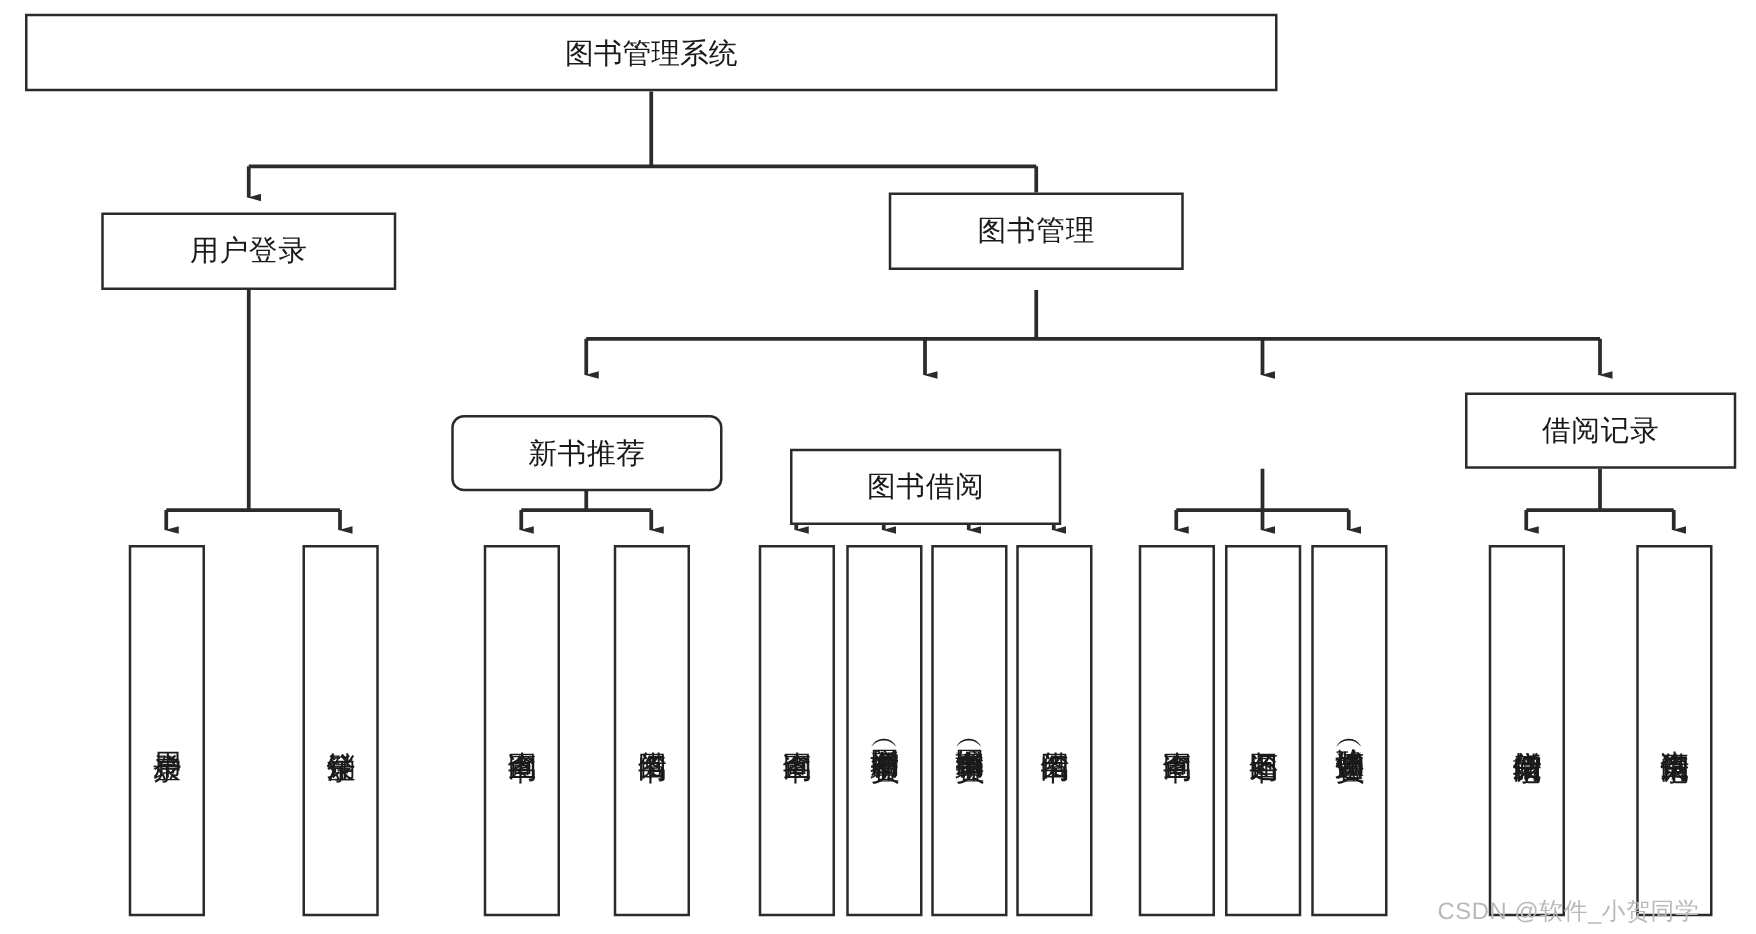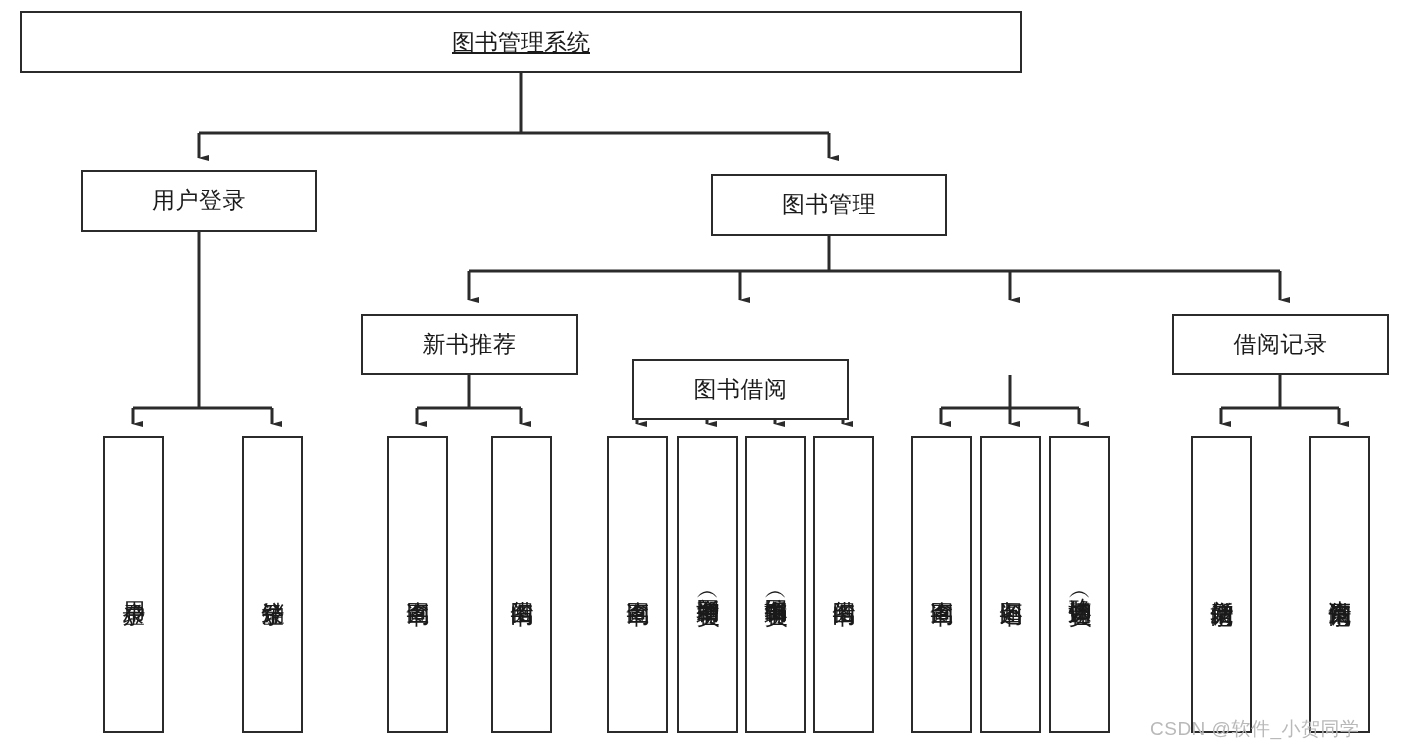--- a/index.html
+++ b/index.html
@@ -35,21 +35,20 @@
     justify-content: center;
     color: #1a1a1a;
   }
   .node-h {
     font-size: 23px;
     letter-spacing: 0.5px;
     line-height: 1.1;
   }
   .node-root {
     font-size: 23px;
-    text-decoration: underline;
   }
   .node-v {
     align-items: center;
     justify-content: center;
   }
   .vtext {
     writing-mode: vertical-rl;
     text-orientation: upright;
     font-size: 23px;
     line-height: 1.12;
@@ -120,25 +119,25 @@
     </g>
   </svg>
 
   <div class="node node-root" style="left:20px; top:11px; width:1002px; height:62px;">
     <span>图书管理系统</span>
   </div>
 
   <div class="node node-h" style="left:81px; top:170px; width:236px; height:62px;">
     <span>用户登录</span>
   </div>
-  <div class="node node-h" style="left:711px; top:174px; width:236px; height:62px;">
+  <div class="node node-h" style="left:711px; top:154px; width:236px; height:62px;">
     <span>图书管理</span>
   </div>
 
-  <div class="node node-h" style="left:361px; top:314px; width:217px; height:61px;">
+  <div class="node node-h" style="left:361px; top:332px; width:217px; height:61px;border-radius:10px;">
     <span>新书推荐</span>
   </div>
   <div class="node node-h" style="left:632px; top:314px; width:217px; height:61px;margin-top:45px;">
     <span>图书借阅</span>
   </div>
   <div class="node node-h" style="left:1172px; top:314px; width:217px; height:61px;">
     <span>借阅记录</span>
   </div>
 
   <div class="node node-v" style="left:103px; top:436px; width:61px; height:297px;">

